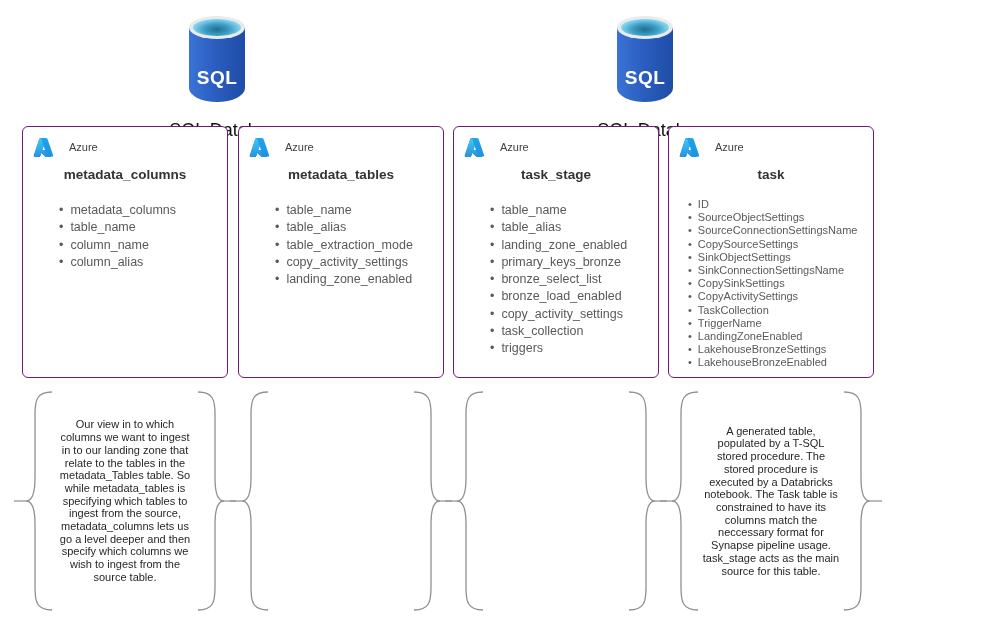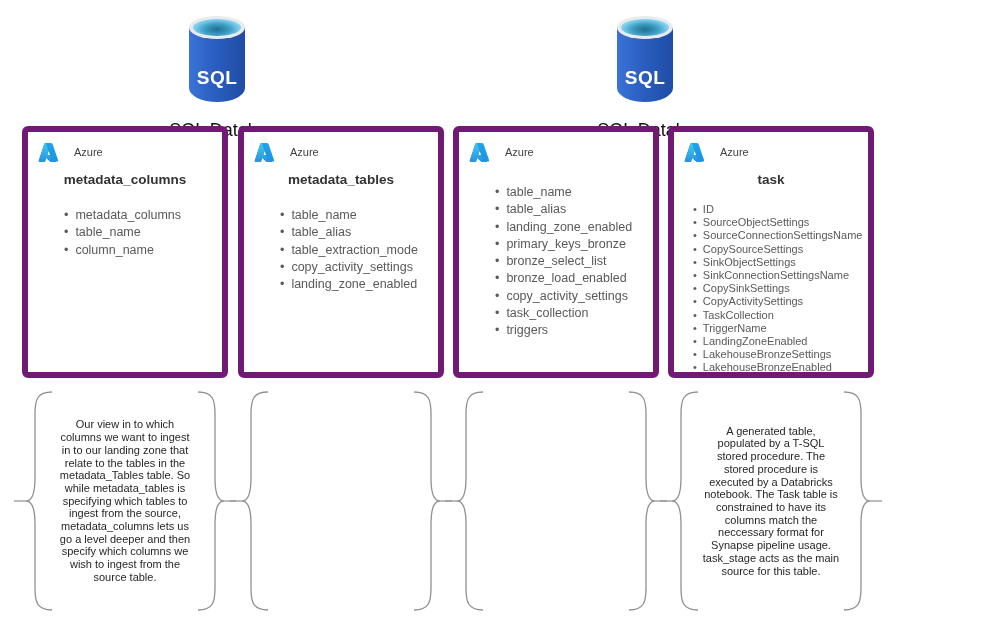--- a/index.html
+++ b/index.html
@@ -24,21 +24,21 @@
     background:radial-gradient(ellipse at 50% 62%,#1f6f8f 0%,#3e9fc4 38%,#7fd2ef 68%,#a9e6fa 100%);
   }
   .sql-label{
     position:absolute;left:0;right:0;bottom:13px;text-align:center;
     color:#ffffff;font-weight:bold;font-size:19px;letter-spacing:.5px;
   }
   .db-caption{margin-top:16px;font-size:18px;color:#111111;}
   
   .card{
     position:absolute;top:126px;width:206px;height:252px;box-sizing:border-box;
-    background:#ffffff;border:6px solid #701a75;border-radius:6px;padding:8px 10px;
+    background:#ffffff;border:1px solid #701a75;border-radius:6px;padding:8px 10px;
   }
   .card-head{display:flex;align-items:center;height:24px;}
   .azure-logo{width:21px;height:21px;flex:0 0 auto;}
   .vendor{margin-left:15px;font-size:11px;color:#404040;}
   .card-title{margin-top:8px;text-align:center;font-size:13.5px;font-weight:bold;color:#333333;}
   .col-list{margin:20px 0 0 0;padding:0 0 0 26px;list-style:none;}
   .col-list li{
     font-size:12.5px;line-height:17.3px;color:#595959;white-space:nowrap;
   }
   .col-list li::before{content:"•";margin-right:7px;color:#595959;}
@@ -110,20 +110,21 @@
         <path d="M33 6a4.4 4.4 0 0 0-4.2 3.1L3.8 84.5A4.4 4.4 0 0 0 8 90.4h21.4a4.4 4.4 0 0 0 3.5-3l5.2-15.2 18.4 17.2a4.4 4.4 0 0 0 2.9 1h23.9L72.8 60.3H42.4L61 6z" fill="url(#azB)"></path>
         <path d="M66.6 9a4.4 4.4 0 0 0-4.2-3H33.6a4.4 4.4 0 0 1 4.2 3L63 83.5a4.4 4.4 0 0 1-4.2 5.9h29a4.4 4.4 0 0 0 4.1-5.9z" fill="url(#azC)"></path>
       </svg>
       <span class="vendor">Azure</span>
     </div>
     <div class="card-title">metadata_columns</div>
     <ul class="col-list">
         <li>metadata_columns</li>
         <li>table_name</li>
         <li>column_name</li>
+        <li>column_alias</li>
       </ul>
   </div>
 
   <div class="card" style="left:238px">
     <div class="card-head">
       <svg class="azure-logo" viewBox="0 0 96 96">
         <path d="M33 6h27L32.6 87.5a4.4 4.4 0 0 1-4.2 3H8a4.4 4.4 0 0 1-4.2-5.8L29 9a4.4 4.4 0 0 1 4-3z" fill="url(#azA)"></path>
         <path d="M71.2 60.3H29.4a1.9 1.9 0 0 0-1.3 3.4l26.9 25a4.4 4.4 0 0 0 3 1.2h23.7z" fill="#0078d4"></path>
         <path d="M33 6a4.4 4.4 0 0 0-4.2 3.1L3.8 84.5A4.4 4.4 0 0 0 8 90.4h21.4a4.4 4.4 0 0 0 3.5-3l5.2-15.2 18.4 17.2a4.4 4.4 0 0 0 2.9 1h23.9L72.8 60.3H42.4L61 6z" fill="url(#azB)"></path>
         <path d="M66.6 9a4.4 4.4 0 0 0-4.2-3H33.6a4.4 4.4 0 0 1 4.2 3L63 83.5a4.4 4.4 0 0 1-4.2 5.9h29a4.4 4.4 0 0 0 4.1-5.9z" fill="url(#azC)"></path>
@@ -143,20 +144,21 @@
   <div class="card" style="left:453px">
     <div class="card-head">
       <svg class="azure-logo" viewBox="0 0 96 96">
         <path d="M33 6h27L32.6 87.5a4.4 4.4 0 0 1-4.2 3H8a4.4 4.4 0 0 1-4.2-5.8L29 9a4.4 4.4 0 0 1 4-3z" fill="url(#azA)"></path>
         <path d="M71.2 60.3H29.4a1.9 1.9 0 0 0-1.3 3.4l26.9 25a4.4 4.4 0 0 0 3 1.2h23.7z" fill="#0078d4"></path>
         <path d="M33 6a4.4 4.4 0 0 0-4.2 3.1L3.8 84.5A4.4 4.4 0 0 0 8 90.4h21.4a4.4 4.4 0 0 0 3.5-3l5.2-15.2 18.4 17.2a4.4 4.4 0 0 0 2.9 1h23.9L72.8 60.3H42.4L61 6z" fill="url(#azB)"></path>
         <path d="M66.6 9a4.4 4.4 0 0 0-4.2-3H33.6a4.4 4.4 0 0 1 4.2 3L63 83.5a4.4 4.4 0 0 1-4.2 5.9h29a4.4 4.4 0 0 0 4.1-5.9z" fill="url(#azC)"></path>
       </svg>
       <span class="vendor">Azure</span>
     </div>
+    <div class="card-title">task_stage</div>
     <ul class="col-list">
         <li>table_name</li>
         <li>table_alias</li>
         <li>landing_zone_enabled</li>
         <li>primary_keys_bronze</li>
         <li>bronze_select_list</li>
         <li>bronze_load_enabled</li>
         <li>copy_activity_settings</li>
         <li>task_collection</li>
         <li>triggers</li>

